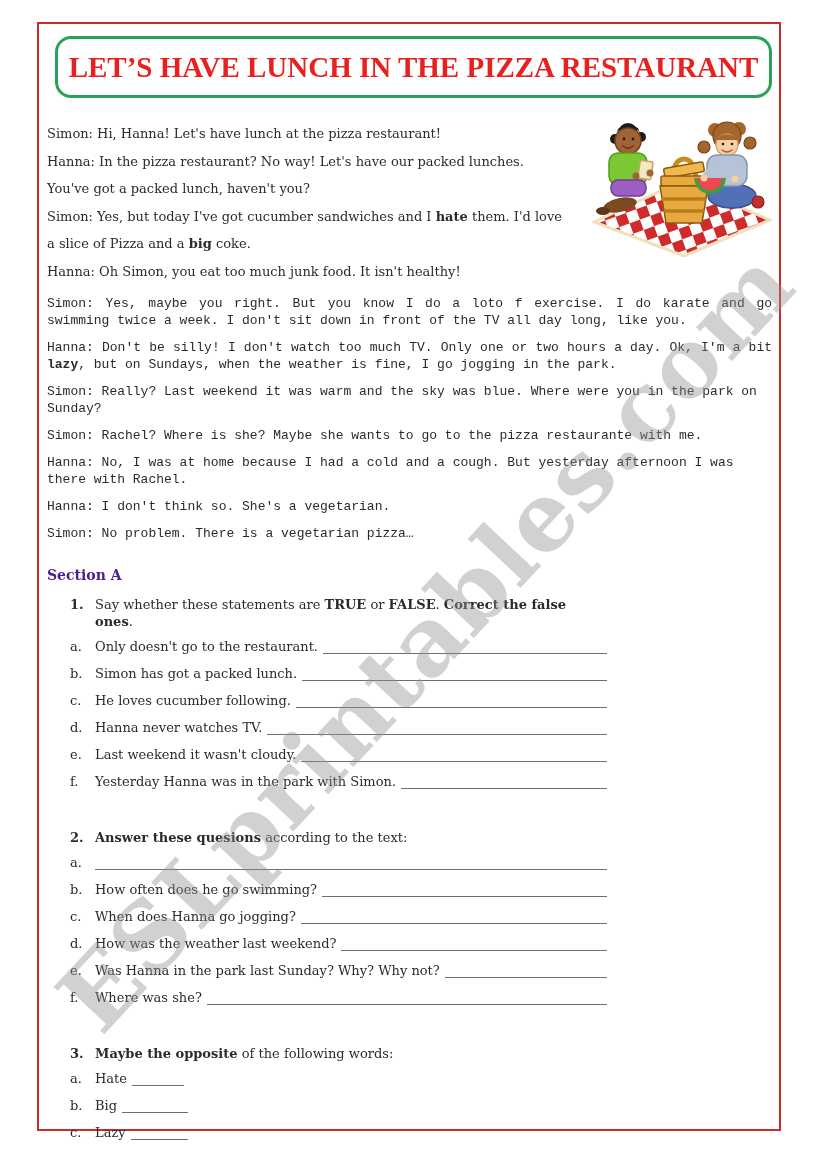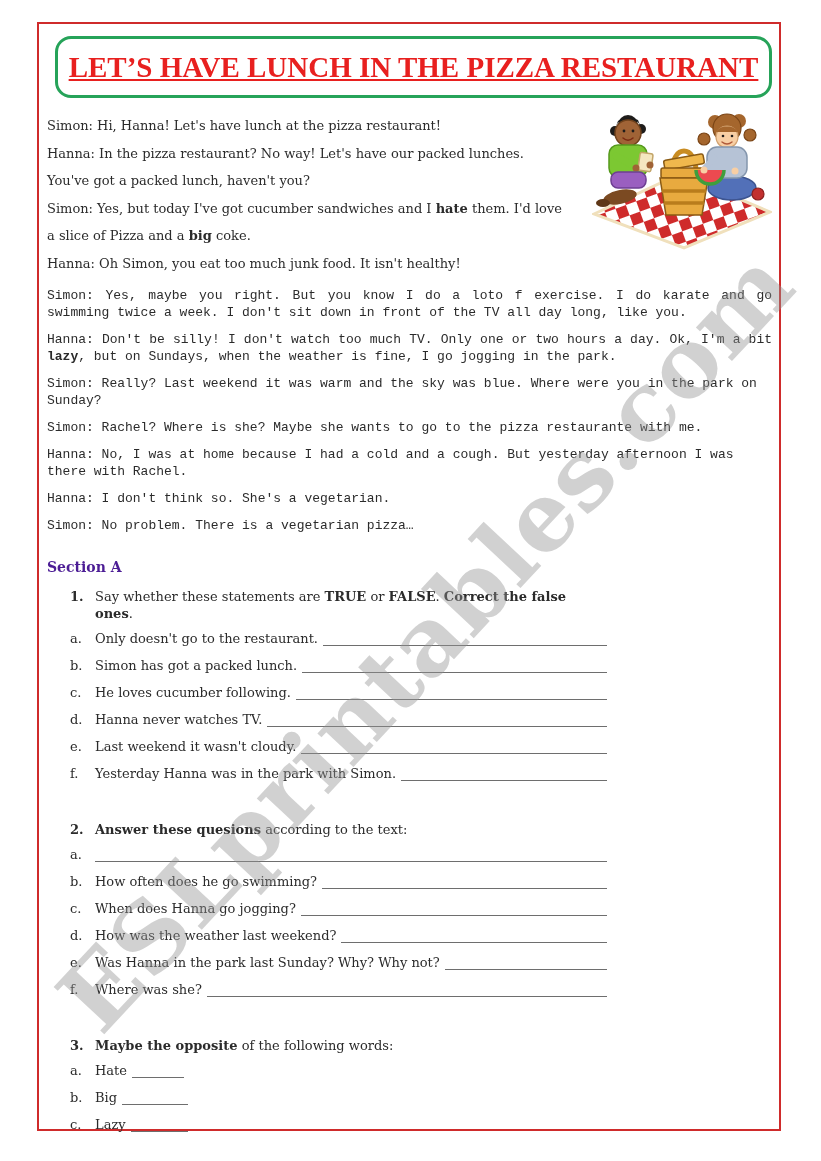--- a/index.html
+++ b/index.html
@@ -13,23 +13,23 @@
     position:absolute;left:37px;top:22px;width:744px;height:1109px;
     border:2px solid #cf2b2b;box-sizing:border-box;
   }
   .titlebox{
     position:absolute;left:55px;top:36px;width:717px;height:62px;
     border:3px solid #26a359;border-radius:16px;box-sizing:border-box;
     display:flex;align-items:center;justify-content:center;background:#fff;
   }
   .titlebox h1{
     margin:0;font-family:"Liberation Serif", serif;font-weight:bold;
-    font-size:29px;color:#e8201f;white-space:nowrap;letter-spacing:0px;text-decoration:underline;
-  }
-  .content{position:absolute;left:47px;top:112px;width:725px;z-index:2;}
+    font-size:29px;color:#e8201f;white-space:nowrap;letter-spacing:0px;
+  }
+  .content{position:absolute;left:47px;top:120px;width:725px;z-index:2;}
   .pic{float:right;width:180px;height:138px;margin:0 0 8px 26px;}
   p.dl{margin:0;font-size:13px;}
   p.spaced{line-height:27.5px;}
   p.single{line-height:17px;margin-top:10px;font-family:Liberation Mono, monospace;}
   p.just{text-align:justify;}
   .b{font-weight:bold;}
   .secA{
     margin:24px 0 0;font-size:14px;font-weight:bold;line-height:18px;color:#4c1d95;
   }
   .exwrap{width:560px;}

